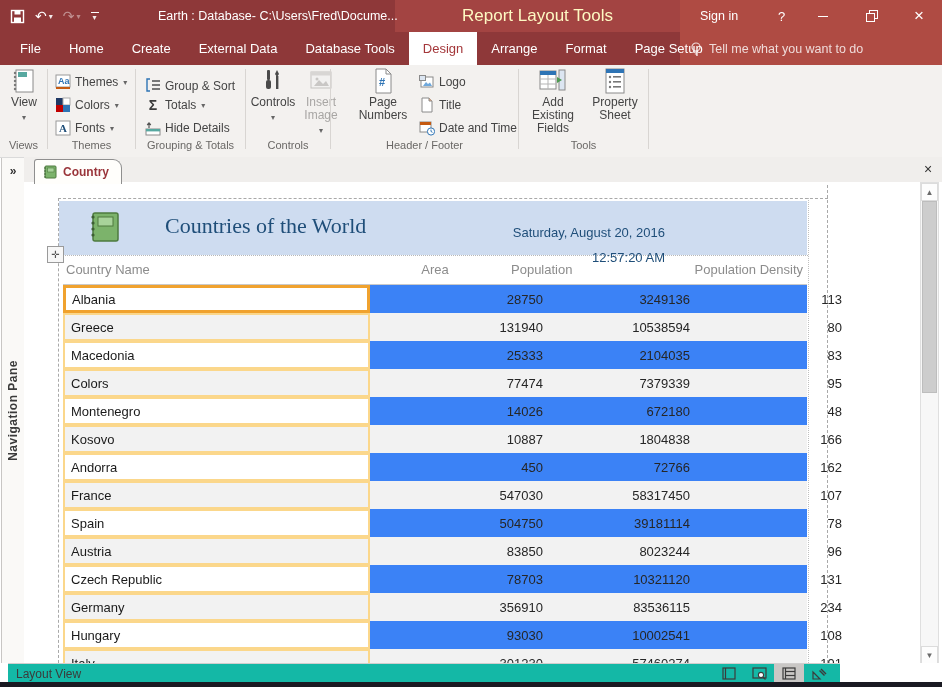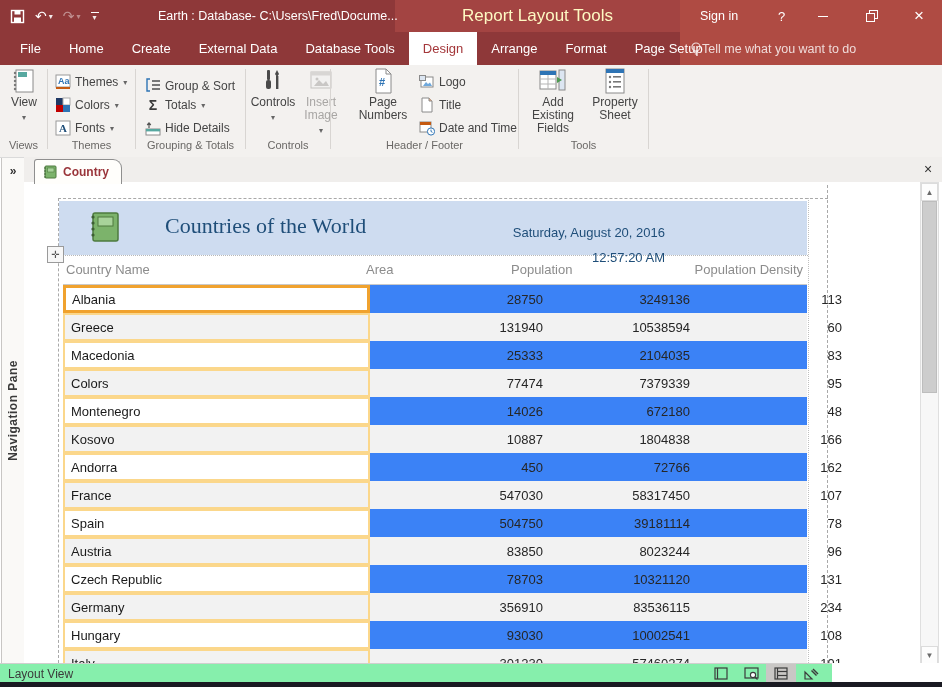--- a/index.html
+++ b/index.html
@@ -23,21 +23,21 @@
   .win-btn{position:absolute;top:0;width:34px;height:32px;display:flex;align-items:center;justify-content:center;color:#fff;}
   .win-min{left:806px;}.win-restore{left:855px;}.win-close{left:902px;font-size:17px;}
   .min-bar{width:10px;height:1px;background:#fff;display:inline-block;}
 
   
   .tabrow{position:absolute;left:0;top:32px;width:942px;height:33px;background:#8E3839;}
   .tabrow .right-zone{position:absolute;left:680px;top:0;width:262px;height:33px;background:#AF4B43;}
   .tabs{position:absolute;left:6px;top:0;height:33px;display:flex;}
   .rtab{height:33px;display:flex;align-items:center;padding:0 14px;font-size:13px;color:#fff;cursor:default;white-space:nowrap;}
   .rtab.active{background:#fff;color:#A4373A;}
-  .tellme{position:absolute;left:690px;top:0;height:33px;display:flex;align-items:center;gap:0;
+  .tellme{position:absolute;left:690px;top:0;height:33px;display:flex;align-items:center;gap:7px;
           font-size:12.5px;color:rgba(255,255,255,.8);}
 
   
   .ribbon{position:absolute;left:0;top:65px;width:942px;height:92px;background:#F3F1EF;border-bottom:1px solid #DADADA;}
   .rgroup{position:absolute;top:0;height:88px;}
   .rgroup .grp-label{position:absolute;left:0;right:0;bottom:2px;text-align:center;font-size:11px;color:#6a6866;white-space:nowrap;}
   .gsep{position:absolute;top:4px;width:1px;height:80px;background:#D8D5D2;}
   .bigbtn{position:absolute;top:3px;display:flex;flex-direction:column;align-items:center;gap:2px;
           font-size:12px;color:#444;text-align:center;line-height:13px;cursor:default;}
   .bigbtn .dd{font-size:8px;color:#666;}
@@ -95,21 +95,21 @@
   .trow .dens{left:637px;width:142px;}
 
   
   .vscroll{position:absolute;left:896px;top:0;width:17px;height:481px;background:#F7F7F7;border:1px solid #DFDFDF;}
   .vs-arrow{position:absolute;left:0;width:15px;height:16px;display:flex;align-items:center;justify-content:center;
             font-size:8px;color:#6a6a6a;background:#FDFDFD;border:1px solid #DCDCDC;}
   .vs-up{top:0;}.vs-down{bottom:0;}
   .vs-thumb{position:absolute;left:1px;top:18px;width:13px;height:190px;background:#CDCDCD;border:1px solid #BDBDBD;}
 
   
-  .statusbar{position:absolute;left:0;top:663px;width:832px;height:19px;background:#86efac;border-top:1px solid #D0CECE;}
+  .statusbar{position:absolute;left:8px;top:663px;width:832px;height:19px;background:#14b8a6;border-top:1px solid #D0CECE;}
   .status-label{position:absolute;left:8px;top:0;height:19px;display:flex;align-items:center;font-size:12px;color:#3b3b3b;}
   .view-btns{position:absolute;right:6px;top:0;height:19px;display:flex;align-items:center;}
   .vbtn{width:30px;height:19px;display:flex;align-items:center;justify-content:center;}
   .vbtn.active{background:#C9C7C5;}
   .bottomstrip{position:absolute;left:0;top:682px;width:942px;height:5px;background:#1A1A22;}
 </style>
 </head>
 <body>
 
 <div id="app">
@@ -404,37 +404,37 @@
       <div class="rpt-title">Countries of the World</div>
       <div class="rpt-date">Saturday, August 20, 2016</div>
       <div class="rpt-time">12:57:20 AM</div>
     </div>
 
     <div class="move-handle">
       <span style="font-size:10px;color:#555;">✛</span>
     </div>
 
     <div class="colhdr" style="left:42px;">Country Name</div>
-    <div class="colhdr" style="left:342px;width:138px;text-align:left;">Area</div>
+    <div class="colhdr" style="left:342px;width:138px;text-align:center;">Area</div>
     <div class="colhdr" style="left:487px;width:140px;text-align:left;">Population</div>
     <div class="colhdr" style="left:637px;width:142px;text-align:right;">Population Density</div>
     <div class="hdr-underline"></div>
 
     <div id="rows">
         <div class="trow sel" style="top: 103px;">
           <div class="cell name">Albania</div>
           <div class="cell num area">28750</div>
           <div class="cell num pop">3249136</div>
           <div class="cell num dens">113</div>
         </div>
         <div class="trow alt" style="top: 131px; text-align: center;">
           <div class="cell name">Greece</div>
           <div class="cell num area">131940</div>
           <div class="cell num pop">10538594</div>
-          <div class="cell num dens">60</div>
+          <div class="cell num dens">80</div>
         </div>
         <div class="trow" style="top: 159px;">
           <div class="cell name">Macedonia</div>
           <div class="cell num area">25333</div>
           <div class="cell num pop">2104035</div>
           <div class="cell num dens">83</div>
         </div>
         <div class="trow alt" style="top: 187px;">
           <div class="cell name">Colors</div>
           <div class="cell num area">77474</div>

